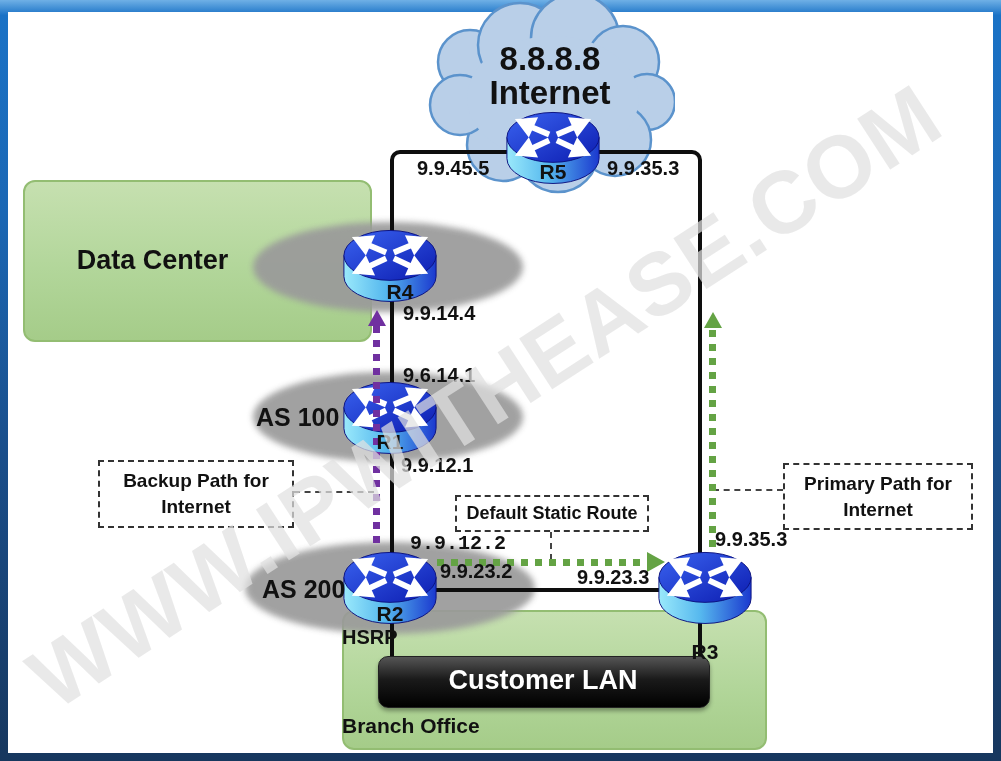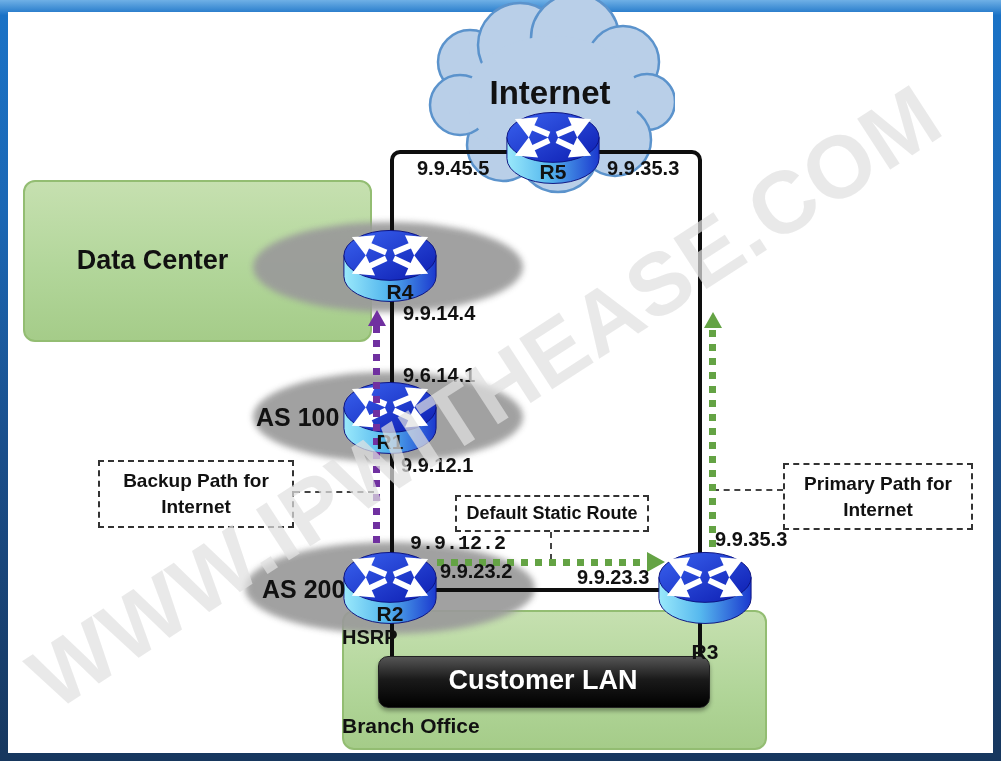--- a/index.html
+++ b/index.html
@@ -116,20 +116,21 @@
         <circle cx="198" cy="62" r="36"></circle>
         <circle cx="222" cy="102" r="28"></circle>
         <circle cx="190" cy="140" r="36"></circle>
         <circle cx="133" cy="152" r="40"></circle>
         <circle cx="78" cy="145" r="36"></circle>
         <circle cx="35" cy="105" r="30"></circle>
       </g>
       <ellipse cx="128" cy="98" rx="86" ry="62" fill="#b9cfe8"></ellipse>
     </svg>
   </div>
+  <div class="abs b cloud-ip">8.8.8.8</div>
   <div class="abs b cloud-name">Internet</div>
 
   <div class="abs loop-rect"></div>
   <div class="abs stub stub-left"></div>
   <div class="abs stub stub-right"></div>
 
   <div class="abs vdots purple-line"></div>
   <div class="abs head-up purple-head"></div>
   <div class="abs vdots green-vline"></div>
   <div class="abs head-up green-head-up"></div>

